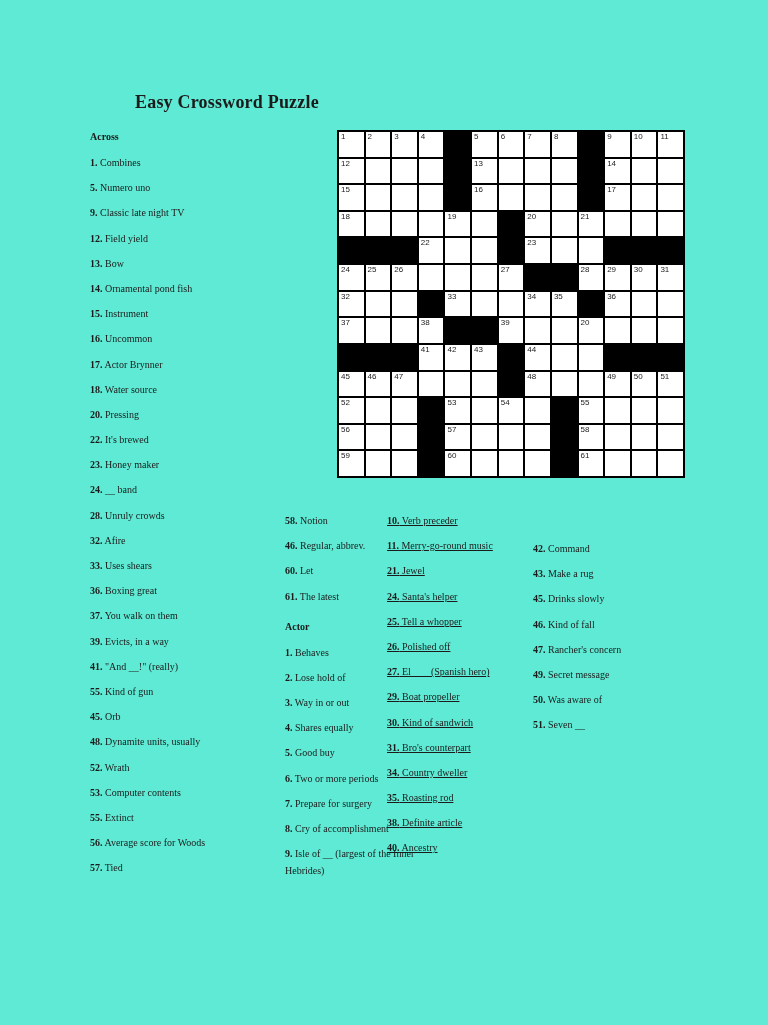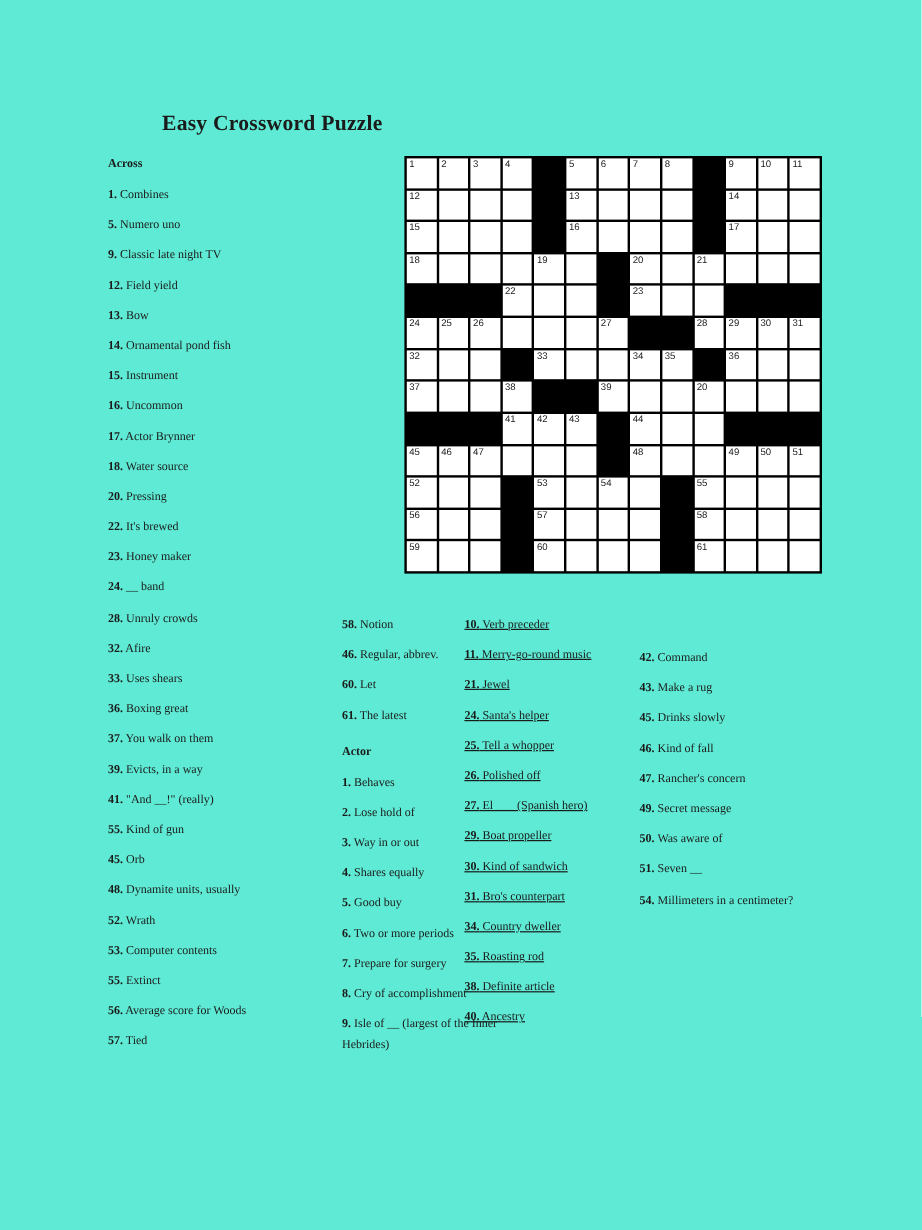--- a/index.html
+++ b/index.html
@@ -445,15 +445,14 @@
     </div>
   <div class="clue-col clue-col-4">
       <div class="clue"><span class="clue-num">42.</span> Command</div>
       <div class="clue"><span class="clue-num">43.</span> Make a rug</div>
       <div class="clue"><span class="clue-num">45.</span> Drinks slowly</div>
       <div class="clue"><span class="clue-num">46.</span> Kind of fall</div>
       <div class="clue"><span class="clue-num">47.</span> Rancher's concern</div>
       <div class="clue"><span class="clue-num">49.</span> Secret message</div>
       <div class="clue"><span class="clue-num">50.</span> Was aware of</div>
       <div class="clue"><span class="clue-num">51.</span> Seven __</div>
-      <div class="clue"><span class="clue-num">54.</span> Millimeters in a centimeter?</div>
     </div>
 </div>
 
 </body></html>

